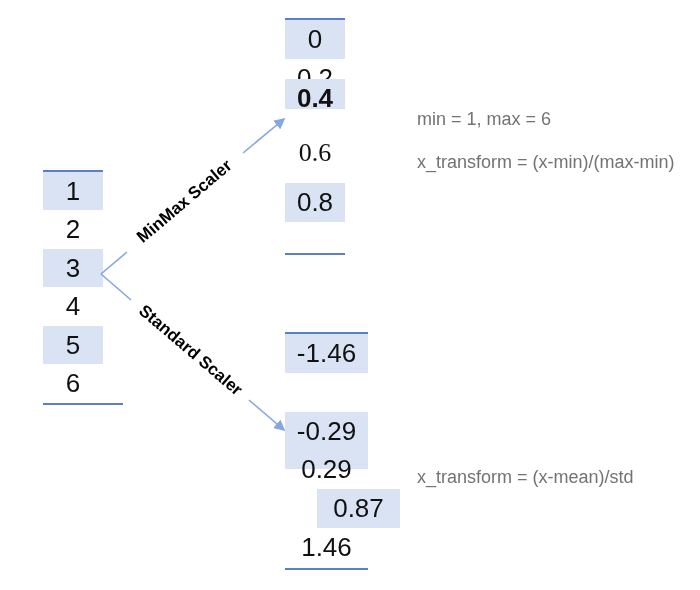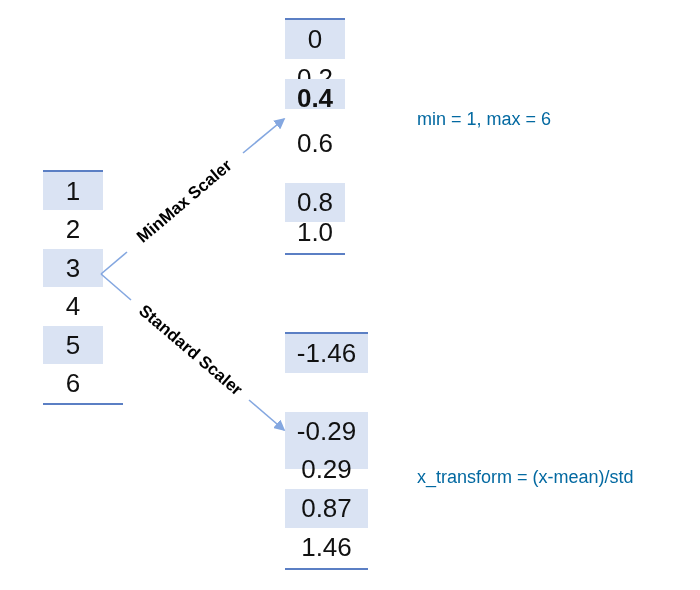--- a/index.html
+++ b/index.html
@@ -42,21 +42,21 @@
   #arrowhead path{fill:var(--arrow);}
   .branch-label{
     font-family:"Liberation Sans", sans-serif;
     font-size:17px;
     font-weight:bold;
     fill:#000000;
   }
   .annotation{
     position:absolute;
     font-size:18px;
-    color:#0369a1;
+    color:#737373;
     white-space:nowrap;
   }
 </style>
 </head>
 <body>
 
 <div class="canvas">
 
   <div class="num-col" id="input-col" style="left: 43px; top: 170px; width: 60px; height: 234.4px;">
       <div class="col-rule" style="top: 0px; width: 60px;"></div>
@@ -67,32 +67,31 @@
       <div class="cell shaded" style="top: 155.6px; height: 38.4px; line-height: 38.4px;">5</div>
       <div class="cell" style="top: 194px; height: 38.4px; line-height: 38.4px;">6</div>
       <div class="col-rule" style="top: 233.4px; width: 80px;"></div>
     </div>
 
   <div class="num-col" id="minmax-col" style="left: 285px; top: 18px; width: 60px; height: 235.96px;">
       <div class="col-rule" style="top: 0px; width: 60px;"></div>
       <div class="cell shaded" style="top: 2px; height: 38.66px; line-height: 38.66px;">0</div>
       <div class="cell" style="top: 40.66px; height: 38.66px; line-height: 38.66px;">0.2</div>
       <div class="cell shaded" style="top: 61px; height: 30px; line-height: 38.66px; font-weight: bold;">0.4</div>
-      <div class="cell" style="top: 106px; height: 56px; line-height: 38.66px;">0.6</div>
+      <div class="cell" style="top: 116px; height: 56px; line-height: 38.66px; font-family: Liberation Serif, serif;">0.6</div>
       <div class="cell shaded" style="top: 165px; height: 38.66px; line-height: 38.66px;">0.8</div>
-      <div class="cell" style="top: 195.3px; height: 38.66px; line-height: 38.66px;">1.0</div>
       <div class="col-rule" style="top: 234.96px; width: 60px;"></div>
     </div>
 
   <div class="num-col" id="standard-col" style="left: 285px; top: 332px; width: 83px; height: 236.8px;">
       <div class="col-rule" style="top: 0px; width: 83px;"></div>
       <div class="cell shaded" style="top: 2px; height: 38.8px; line-height: 38.8px;">-1.46</div>
       <div class="cell shaded" style="top: 79.6px; height: 57px; line-height: 38.8px;">-0.29</div>
       <div class="cell" style="top: 118.4px; height: 38.8px; line-height: 38.8px;">0.29</div>
-      <div class="cell shaded" style="top: 157.2px; height: 38.8px; line-height: 38.8px;">0.87</div>
+      <div class="cell shaded" style="top: 157.2px; height: 38.8px; line-height: 38.8px; margin-left: 32px;">0.87</div>
       <div class="cell" style="top: 196px; height: 38.8px; line-height: 38.8px;">1.46</div>
       <div class="col-rule" style="top: 235.8px; width: 83px;"></div>
     </div>
 
   <svg class="overlay" width="700" height="590" viewBox="0 0 700 590">
     <defs>
       <marker id="arrowhead" viewBox="0 0 10 10" refX="8.5" refY="5" markerWidth="7" markerHeight="7" orient="auto-start-reverse">
         <path d="M0,0 L10,5 L0,10 z"></path>
       </marker>
     </defs>
@@ -100,15 +99,16 @@
     <line class="arrow-line" x1="101" y1="274" x2="127" y2="252"></line>
     <line class="arrow-line" x1="243" y1="153" x2="284" y2="119" marker-end="url(#arrowhead)"></line>
     <text class="branch-label" x="185" y="202" text-anchor="middle" dominant-baseline="middle" transform="rotate(-40.3 185 202)">MinMax Scaler</text>
 
     <line class="arrow-line" x1="101" y1="274" x2="131" y2="300"></line>
     <line class="arrow-line" x1="249" y1="400" x2="284" y2="430" marker-end="url(#arrowhead)"></line>
     <text class="branch-label" x="190" y="351" text-anchor="middle" dominant-baseline="middle" transform="rotate(40.4 190 351)">Standard Scaler</text>
   </svg>
 
   <div class="annotation" style="left:417px;top:109px;">min = 1, max = 6</div>
+  <div class="annotation" style="left:417px;top:152px;">x_transform = (x-min)/(max-min)</div>
   <div class="annotation" style="left:417px;top:467px;">x_transform = (x-mean)/std</div>
 
 </div>
 
 </body></html>

